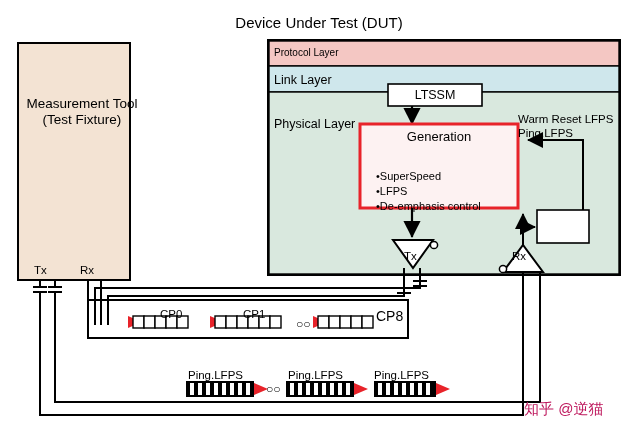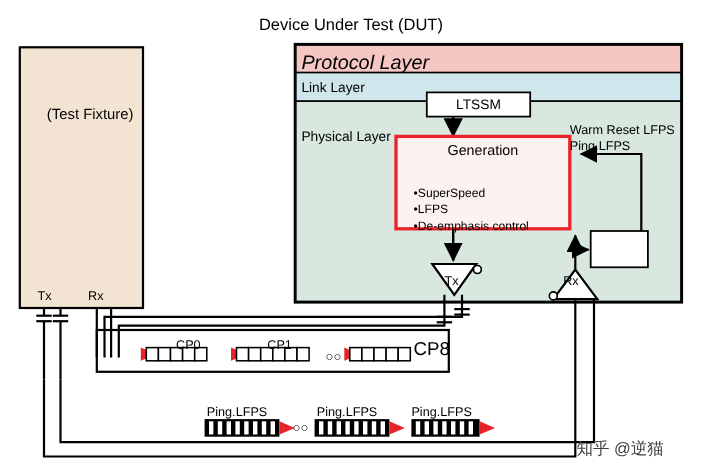--- a/index.html
+++ b/index.html
@@ -5,39 +5,39 @@
   html,body{margin:0;padding:0;background:#ffffff;}
   body{width:638px;height:431px;position:relative;overflow:hidden;
        font-family:"Liberation Sans","DejaVu Sans",sans-serif;color:#000;}
   #stage{position:absolute;left:0;top:0;width:638px;height:431px;}
   svg#diagram{position:absolute;left:0;top:0;width:638px;height:431px;}
   .lbl{position:absolute;white-space:nowrap;line-height:1.15;}
   .c{text-align:center;}
 
   #dut-title{left:0;top:14px;width:638px;font-size:15px;}
   #mt-title{left:22px;top:96px;width:120px;font-size:13.5px;}
-  #layer-protocol{left:274px;top:47px;font-size:18px;font-style:italic;}
+  #layer-protocol{left:274px;top:47px;font-size:10px;}
   #layer-link{left:274px;top:73px;font-size:12.5px;}
   #layer-physical{left:274px;top:98px;font-size:12.5px;margin-top:19px;}
   #ltssm-lbl{left:393px;top:88px;width:84px;font-size:12.5px;}
   #cpg-title{left:365px;top:130px;width:148px;font-size:13px;}
   #cpg-bullets{left:376px;top:169px;font-size:11px;line-height:1.35;}
   #warm-lbl{left:518px;top:112px;font-size:11.5px;line-height:1.22;}
   #lfps-det-lbl{left:541px;top:214px;width:44px;font-size:11.5px;line-height:1.15;}
   #tx-port-lbl{left:34px;top:264px;font-size:11.5px;}
   #rx-port-lbl{left:80px;top:264px;font-size:11.5px;}
   #tx-buf-lbl{left:404px;top:250px;font-size:11.5px;}
   #rx-buf-lbl{left:512px;top:250px;font-size:11.5px;}
   #cp0-lbl{left:160px;top:308px;font-size:11.5px;}
   #cp1-lbl{left:243px;top:308px;font-size:11.5px;}
-  #cp8-lbl{left:340px;top:308px;font-size:17px;padding-left:36px;}
+  #cp8-lbl{left:340px;top:308px;font-size:14px;padding-left:36px;}
   #p1-lbl{left:188px;top:369px;font-size:11.5px;}
   #p2-lbl{left:288px;top:369px;font-size:11.5px;}
   #p3-lbl{left:374px;top:369px;font-size:11.5px;}
-  #watermark{left:524px;top:400px;font-size:15px;color:#404040;}
+  #watermark{left:524px;top:400px;font-size:15px;color:#be185d;}
   .ell{position:absolute;font-size:12px;color:#000;}
   #ell-cp{left:296px;top:317px;}
   #ell-pg{left:266px;top:382px;}
 </style>
 </head>
 <body>
 
 <div id="stage">
 
 <svg id="diagram" viewBox="0 0 638 431">
@@ -170,20 +170,21 @@
           <rect x="418" y="383" width="4" height="12"></rect>
       <rect x="426" y="383" width="4" height="12"></rect>
     </g>
     <polygon points="450,389 436,383 436,395" fill="#e8232a"></polygon>
   </g>
 </svg>
 
 <div class="lbl c" id="dut-title">Device Under Test (DUT)</div>
 
 <div class="lbl c" id="mt-title">
+  <div>Measurement Tool</div>
   <div>(Test Fixture)</div>
 </div>
 
 <div class="lbl" id="layer-protocol">Protocol Layer</div>
 <div class="lbl" id="layer-link">Link Layer</div>
 <div class="lbl" id="layer-physical">Physical Layer</div>
 
 <div class="lbl c" id="ltssm-lbl">LTSSM</div>
 
 <div class="lbl c" id="cpg-title">

